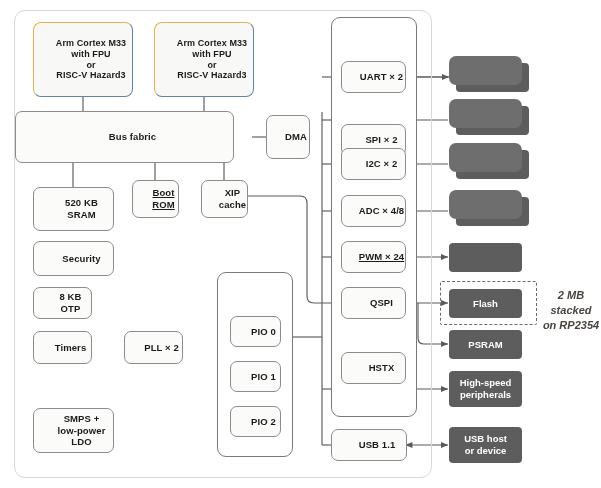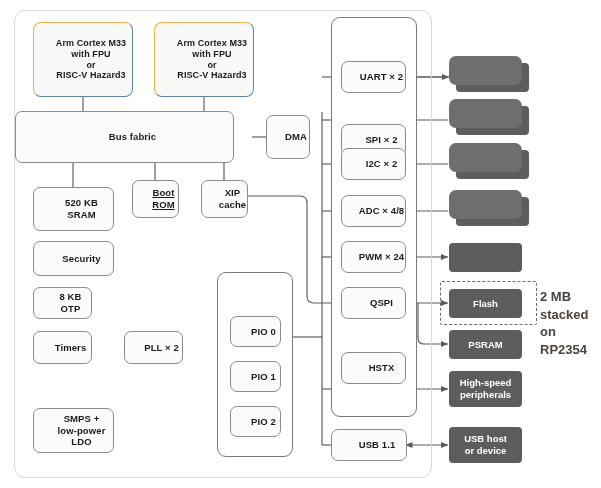--- a/index.html
+++ b/index.html
@@ -56,22 +56,22 @@
   }
   .periph.shadow::before{
     content:"";position:absolute;left:-7px;top:-7px;
     width:100%;height:100%;background:#6e6e6e;border-radius:7px;z-index:-1;
   }
   .dashed-group{
     position:absolute;box-sizing:border-box;
     border:1.2px dashed #6a6a6a;border-radius:2px;z-index:2;
   }
   .note{
-    position:absolute;font-size:13px;font-weight:bold;color:#4a443f;
-    line-height:1.35;z-index:4;text-align:left;
+    position:absolute;font-size:11px;font-weight:bold;color:#4a443f;
+    line-height:1.35;z-index:4;text-align:center;font-style:italic;
   }
   .lbl{display:block;}
 </style>
 </head>
 <body>
 
 <div id="stage">
 
   <div class="chip-outline" style="left:14px;top:10px;width:418px;height:468px;"></div>
 
@@ -230,21 +230,21 @@
   </div>
   <div class="box" style="left:341px;top:104px;width:65px;height:32px;margin-top:20px;">
     <span>SPI × 2</span>
   </div>
   <div class="box" style="left:341px;top:148px;width:65px;height:32px;">
     <span>I2C × 2</span>
   </div>
   <div class="box" style="left:341px;top:195px;width:65px;height:32px;">
     <span>ADC × 4/8</span>
   </div>
-  <div class="box" style="left:341px;top:241px;width:65px;height:32px;">
+  <div class="box" style="left:341px;top:241px;width:65px;height:32px;text-decoration:underline;">
     <span>PWM × 24</span>
   </div>
   <div class="box" style="left:341px;top:287px;width:65px;height:32px;">
     <span>QSPI</span>
   </div>
   <div class="box" style="left:341px;top:352px;width:65px;height:32px;">
     <span>HSTX</span>
   </div>
 
   <div class="box" style="left:331px;top:429px;width:76px;height:32px;">

